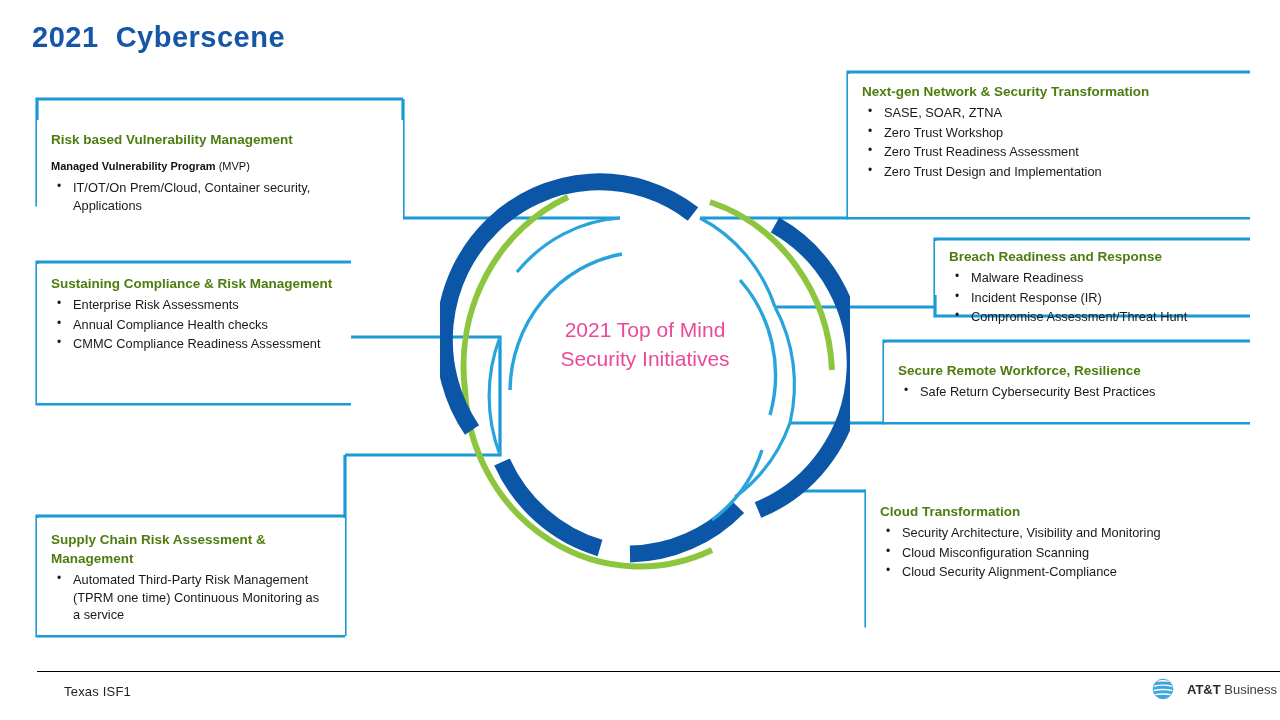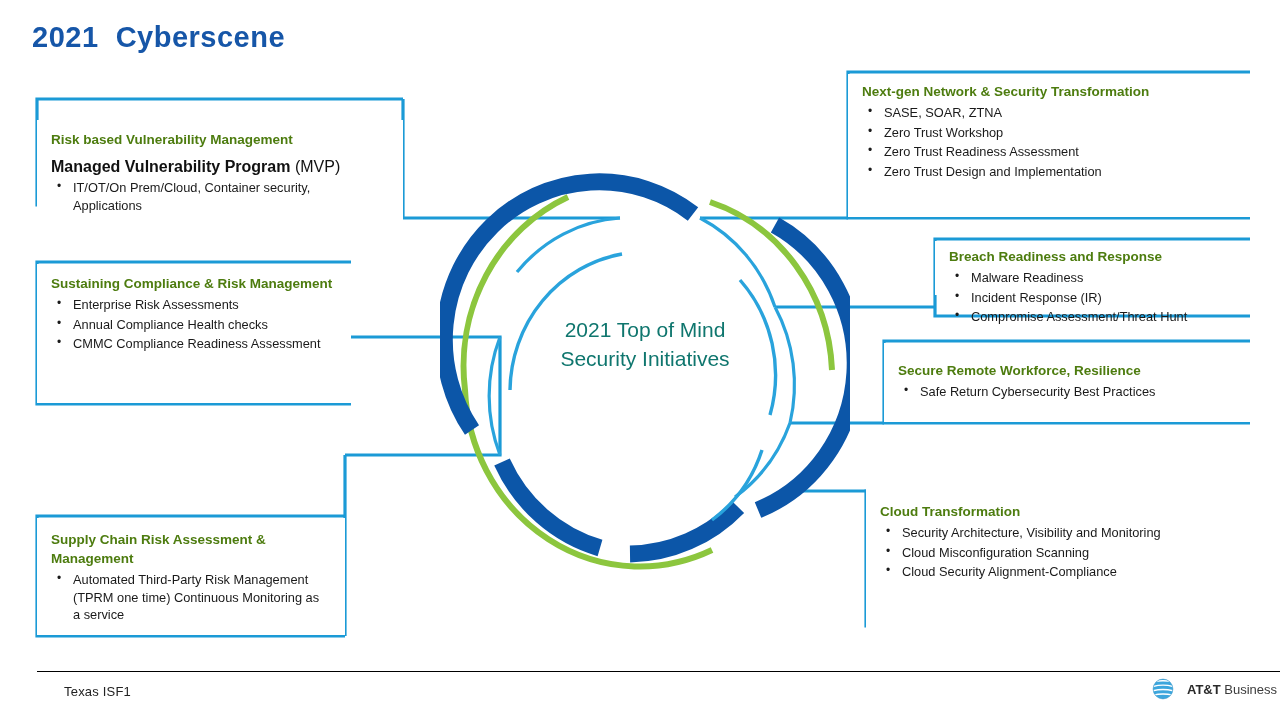--- a/index.html
+++ b/index.html
@@ -42,21 +42,21 @@
   }
   #wheel svg { display: block; }
   #center-text {
     position: absolute;
     left: 440px;
     top: 315px;
     width: 410px;
     text-align: center;
     font-size: 21px;
     line-height: 29px;
-    color: #0f766e;
+    color: #ec4899;
   }
   #center-text div { white-space: pre; }
 
   
   #connectors {
     position: absolute;
     left: 0;
     top: 0;
     width: 1280px;
     height: 720px;
@@ -70,21 +70,21 @@
     box-sizing: border-box;
   }
   .callout .c-title {
     font-size: 13.5px;
     font-weight: bold;
     color: #4d7c0f;
     line-height: 19px;
     white-space: pre-wrap;
   }
   .callout .c-sub {
-    font-size: 16px;
+    font-size: 11px;
     font-weight: bold;
     color: #111111;
     line-height: 19px;
     margin-top: 8px;
     white-space: pre-wrap;
   }
   .callout .c-sub .plain { font-weight: normal; }
   .callout ul {
     list-style: none;
     margin: 3px 0 0 0;

